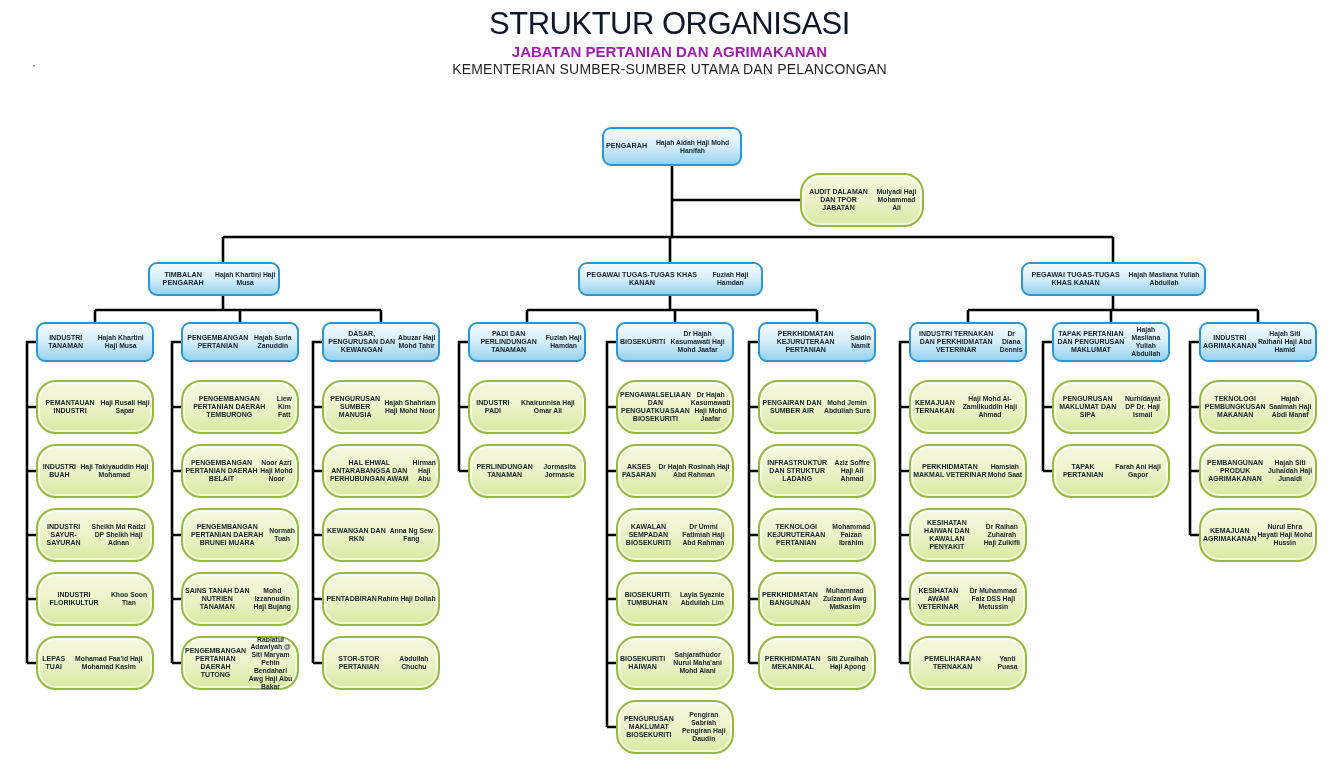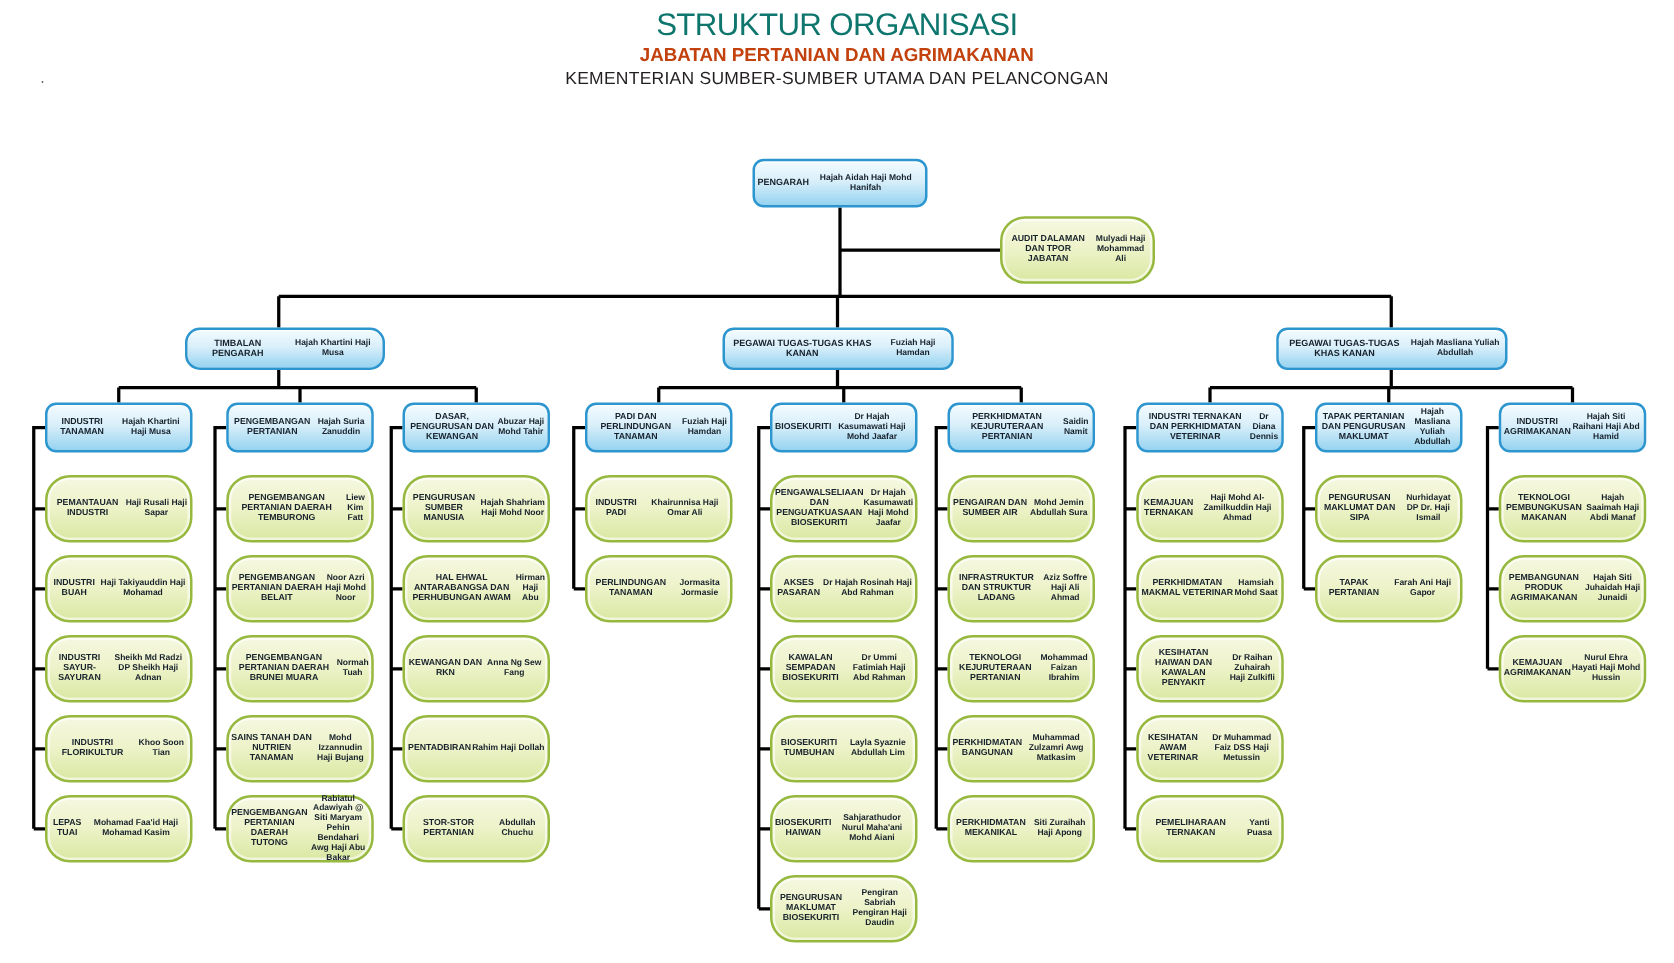--- a/index.html
+++ b/index.html
@@ -6,22 +6,22 @@
     --blue-border:#2d96cf; --blue-top:#d9effa; --blue-bot:#96d3f0;
     --green-border:#97b83f; --green-top:#f5f8e0; --green-bot:#d9e8a2;
     --line:#000000; --text:#17212b;
   }
   html,body{margin:0;padding:0;background:#ffffff;}
   .canvas{
     position:relative;width:1339px;height:770px;overflow:hidden;background:#fff;
     font-family:"Liberation Sans",sans-serif;color:var(--text);
   }
   .doc-header{position:absolute;top:6px;left:0;right:0;text-align:center;}
-  .t1{font-size:25px;font-weight:400;letter-spacing:-0.5px;color:#0f766e;}
-  .t2{font-size:15px;font-weight:700;margin-top:1px;color:#c2410c;}
+  .t1{font-size:31px;font-weight:400;letter-spacing:-0.5px;color:#0f172a;}
+  .t2{font-size:15px;font-weight:700;margin-top:1px;color:#a21caf;}
   .t3{font-size:14px;font-weight:400;margin-top:1px;letter-spacing:.2px;color:#231f20;}
   .stray-dot{position:absolute;left:32px;top:58px;font-size:12px;color:#444;}
   svg#connectors{position:absolute;left:0;top:0;}
   .node{
     position:absolute;display:flex;flex-direction:row;justify-content:space-around;
     align-items:center;text-align:center;box-sizing:border-box;padding:3px 2px;
   }
   .node .node-title{font-weight:700;font-size:7px;line-height:1.18;}
   .node .node-name{font-weight:700;font-size:6.8px;line-height:1.15;}
   .b-box{
@@ -52,21 +52,21 @@
     </svg>
   <div id="nodes">
       <div class="node b-box lvl-root" style="left: 602px; top: 127px; width: 140px; height: 39px;">
         <div class="node-title">PENGARAH</div>
         <div class="node-name">Hajah Aidah Haji Mohd Hanifah</div>
       </div>
       <div class="node g-box" style="left: 800px; top: 173px; width: 124px; height: 54px;">
         <div class="node-title">AUDIT DALAMAN DAN TPOR JABATAN</div>
         <div class="node-name">Mulyadi Haji Mohammad Ali</div>
       </div>
-      <div class="node b-box lvl-group" style="left: 148px; top: 262px; width: 160px; height: 34px; border-radius: 12px;">
+      <div class="node b-box lvl-group" style="left: 148px; top: 262px; width: 132px; height: 34px;">
         <div class="node-title">TIMBALAN PENGARAH</div>
         <div class="node-name">Hajah Khartini Haji Musa</div>
       </div>
       <div class="node b-box" style="left: 36px; top: 322px; width: 118px; height: 40px;">
         <div class="node-title">INDUSTRI TANAMAN</div>
         <div class="node-name">Hajah Khartini Haji Musa</div>
       </div>
       <div class="node g-box" style="left: 36px; top: 380px; width: 118px; height: 54px;">
         <div class="node-title">PEMANTAUAN INDUSTRI</div>
         <div class="node-name">Haji Rusali Haji Sapar</div>

